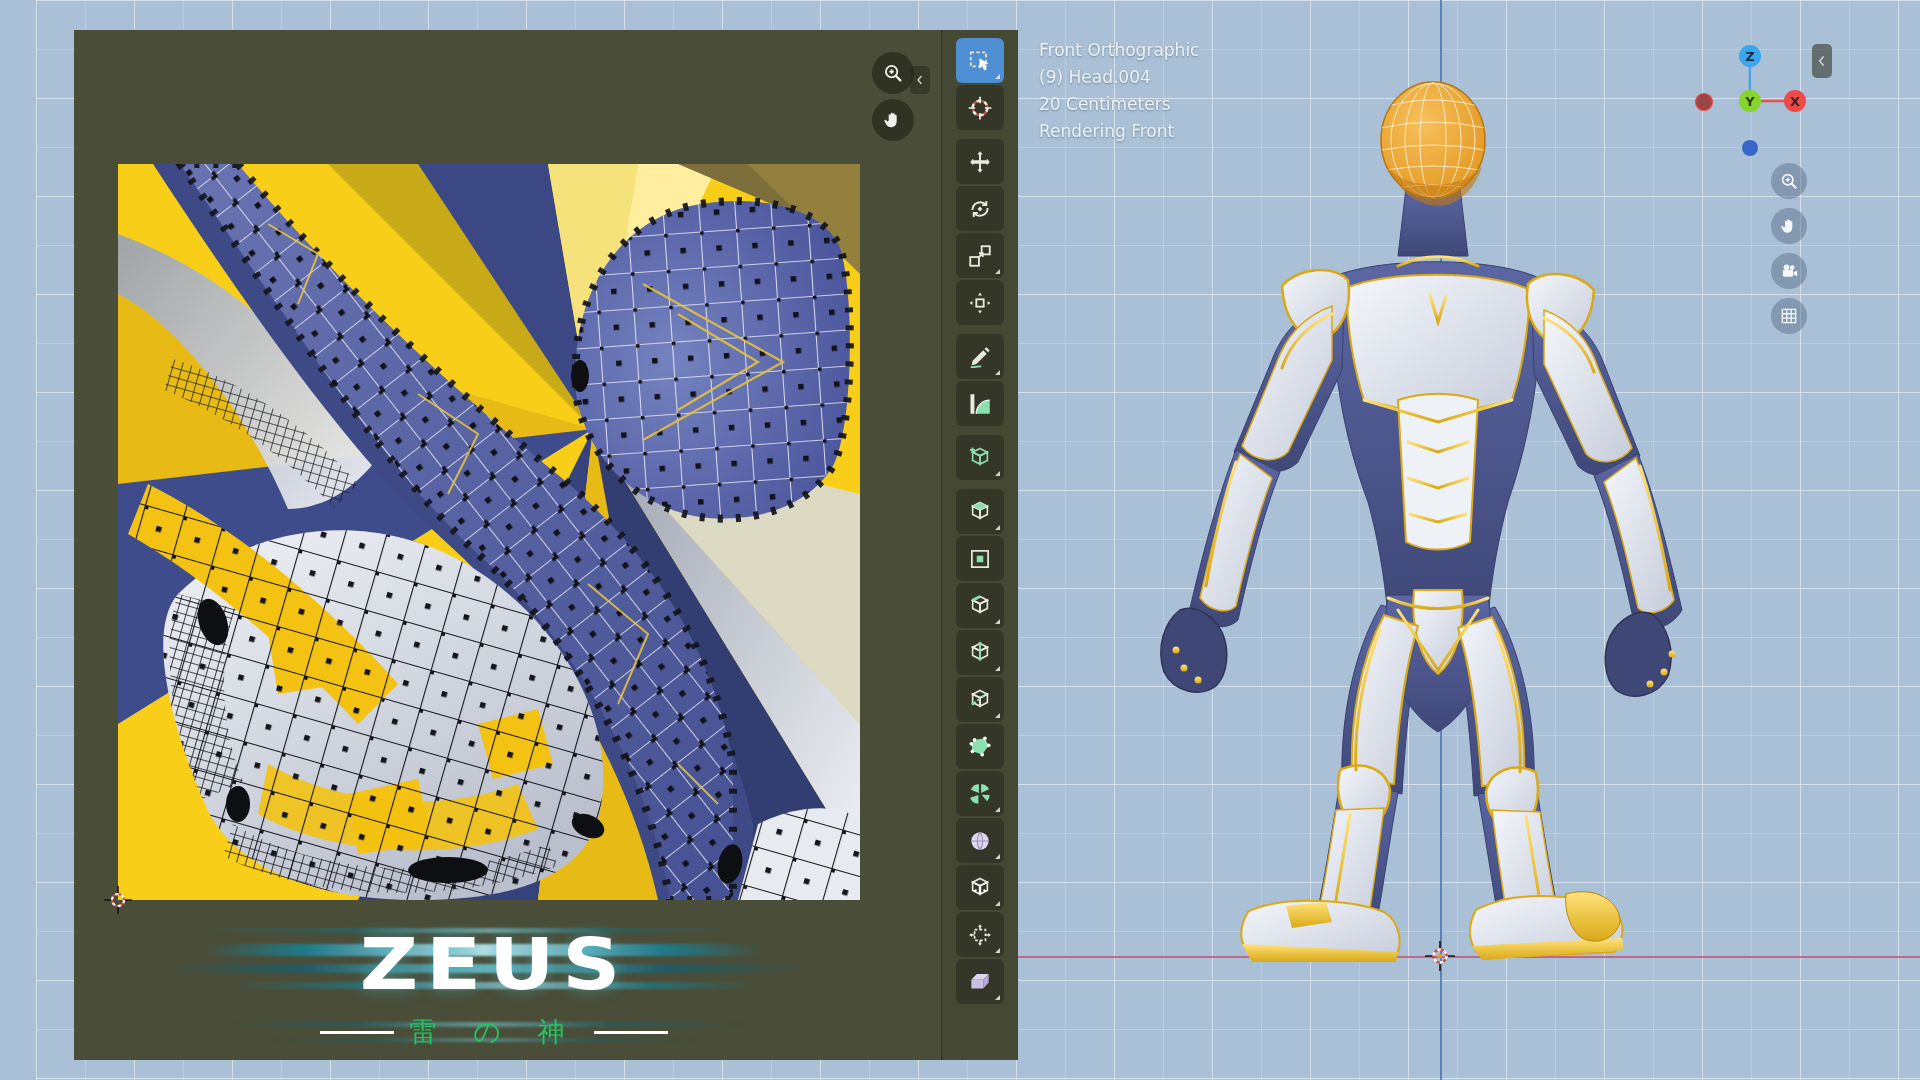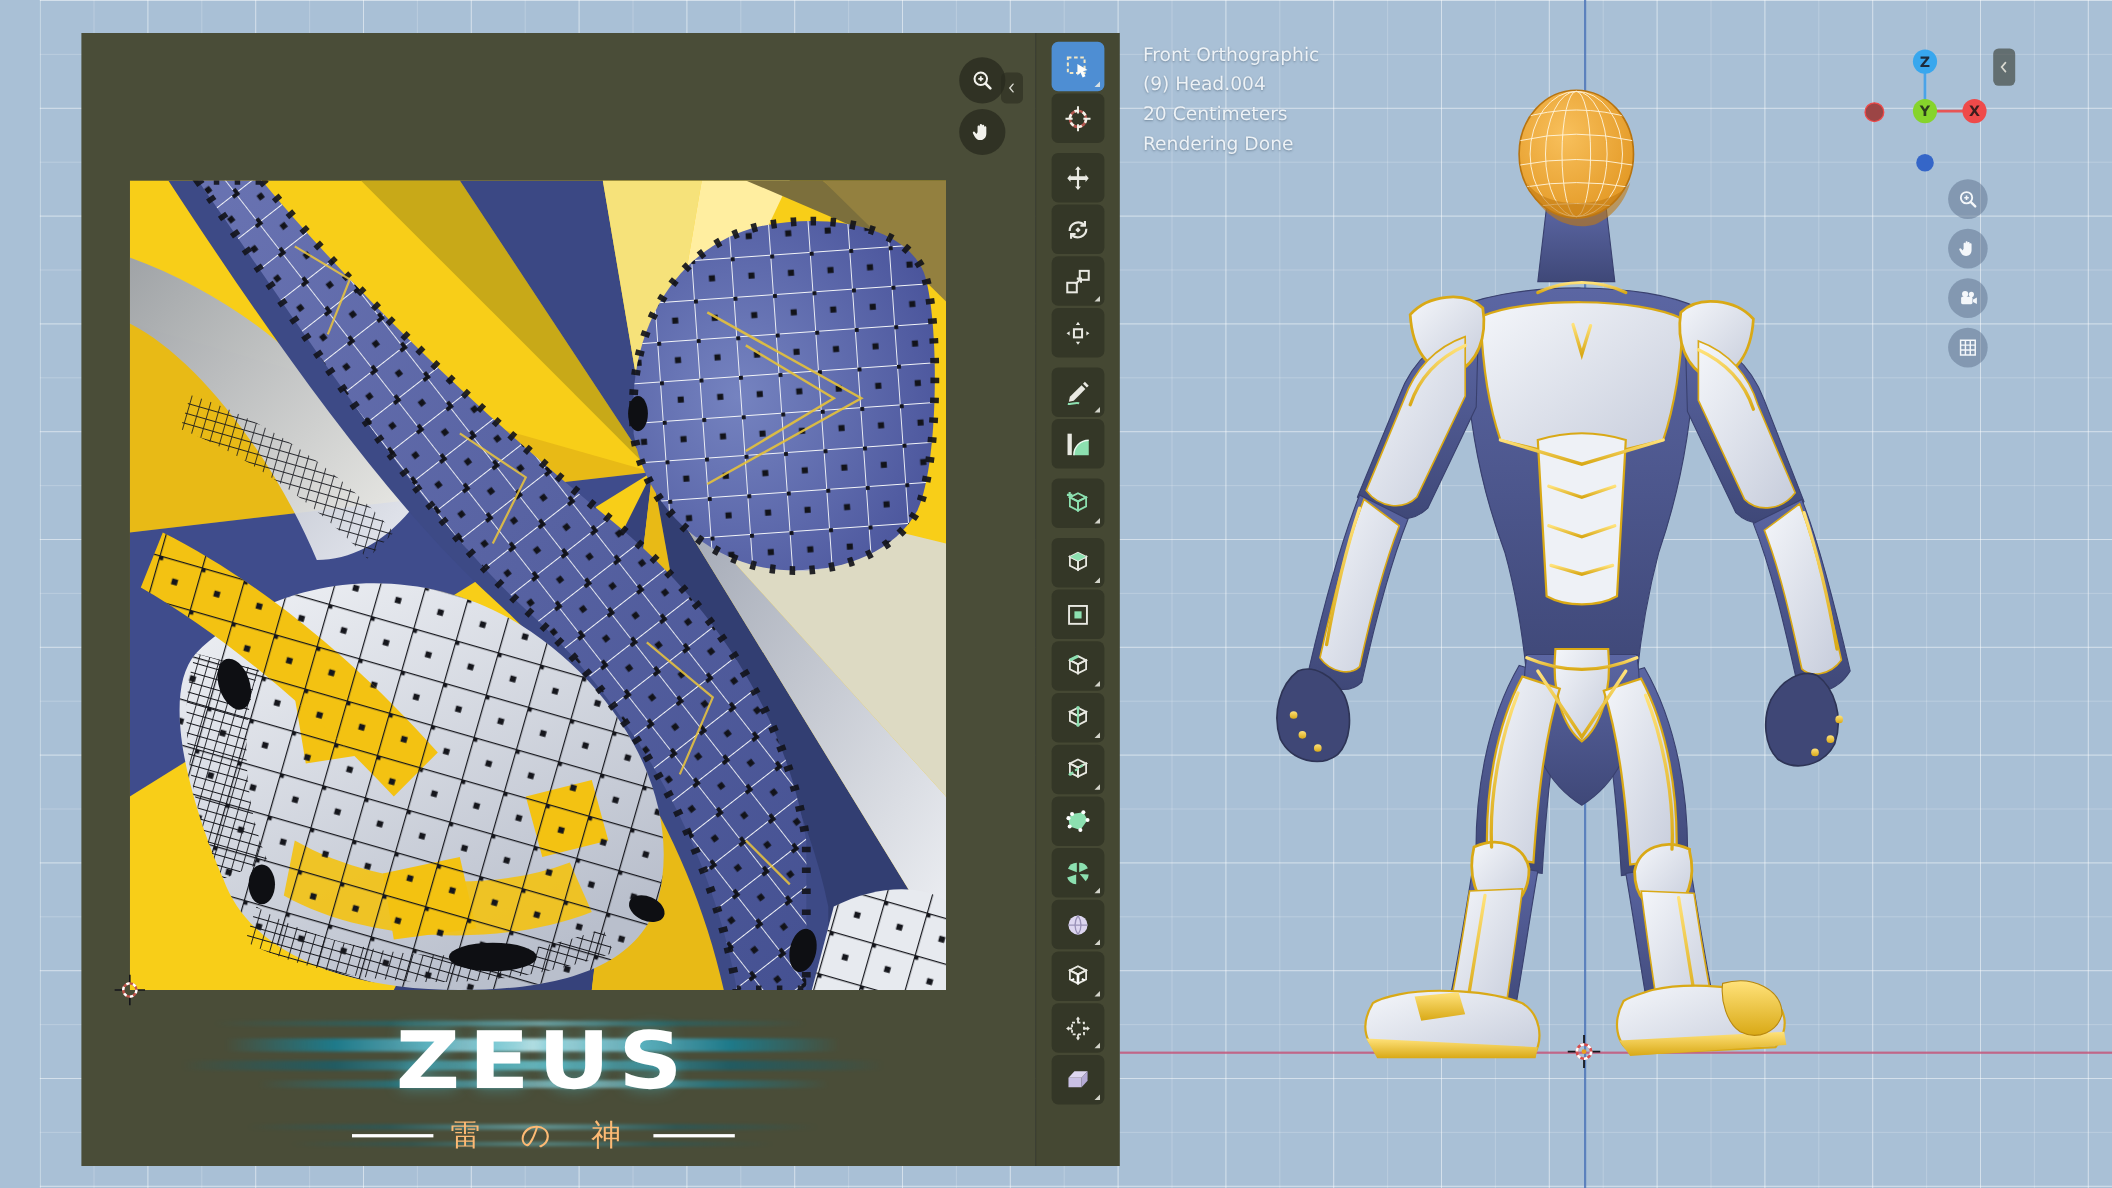--- a/index.html
+++ b/index.html
@@ -22,21 +22,21 @@
      background:rgba(32,34,24,.62);color:#f2f2ec;display:flex;align-items:center;justify-content:center;}
   .panel-tab{position:absolute;width:20px;height:28px;border-radius:5px;background:rgba(40,42,30,.55);
      color:#d8d8d0;display:flex;align-items:center;justify-content:center;}
   
   .zeus-wrap{position:absolute;left:0;top:880px;width:840px;height:150px;}
   .streak{position:absolute;filter:blur(1.3px);border-radius:2px;}
   .zeus-title{position:absolute;left:0;top:18px;width:100%;text-align:center;color:#fff;
      font-size:72px;font-weight:800;letter-spacing:7px;transform:scaleX(1.12);line-height:1;
      text-shadow:0 0 14px rgba(70,200,220,.45);}
   .zeus-sub{position:absolute;left:0;top:104px;width:100%;display:flex;align-items:center;
-     justify-content:center;gap:16px;color:#fdba74;font-size:27px;letter-spacing:14px;}
+     justify-content:center;gap:16px;color:#22c55e;font-size:27px;letter-spacing:14px;}
   .zeus-dash{width:74px;height:3px;background:#fff;}
   
   .toolbar{position:absolute;left:905px;top:30px;width:77px;height:1030px;background:#454833;
      border-left:1px solid rgba(0,0,0,.25);box-sizing:border-box;padding-top:8px;
      display:flex;flex-direction:column;align-items:center;}
   .tool-btn{position:relative;width:48px;height:45px;border-radius:6px;background:#343727;
      margin-bottom:2px;display:flex;align-items:center;justify-content:center;border:none;padding:0;cursor:pointer;}
   .tool-btn.grp{margin-top:7px;}
   .tool-btn.active{background:#4e8ed3;}
   .tool-btn .opt-tri{position:absolute;right:4px;bottom:4px;width:0;height:0;
@@ -172,21 +172,21 @@
     <path d="M15 0V9 M15 21V30 M0 15H9 M21 15H30" stroke="#14151a" stroke-width="1.6"></path>
     <circle cx="15" cy="15" r="6.5" fill="none" stroke="#d84b4b" stroke-width="2.4"></circle>
     <circle cx="15" cy="15" r="6.5" fill="none" stroke="#fff" stroke-width="2.4" stroke-dasharray="3.4 3.4"></circle>
     <circle cx="15" cy="15" r="2.2" fill="#e8a020"></circle>
   </svg>
 
   <div class="vp-header">
     <div>Front Orthographic</div>
     <div>(9) Head.004</div>
     <div>20 Centimeters</div>
-    <div>Rendering Done</div>
+    <div>Rendering Front</div>
   </div>
 
   <svg style="position:absolute;left:1648px;top:34px" width="130" height="130" viewBox="0 0 130 130">
     <line x1="66" y1="22" x2="66" y2="67" stroke="#4aa3e8" stroke-width="2.5"></line>
     <line x1="66" y1="67" x2="111" y2="67" stroke="#e85555" stroke-width="2.5"></line>
     <circle cx="20" cy="68" r="8.5" fill="#9c4545" stroke="#ef4a4a" stroke-width="1.2"></circle>
     <circle cx="66" cy="114" r="8" fill="#3566c8"></circle>
     <circle cx="66" cy="22" r="11" fill="#38a7ee"></circle>
     <circle cx="66" cy="67" r="11" fill="#86d42c"></circle>
     <circle cx="111" cy="67" r="11" fill="#ef4a4a"></circle>

